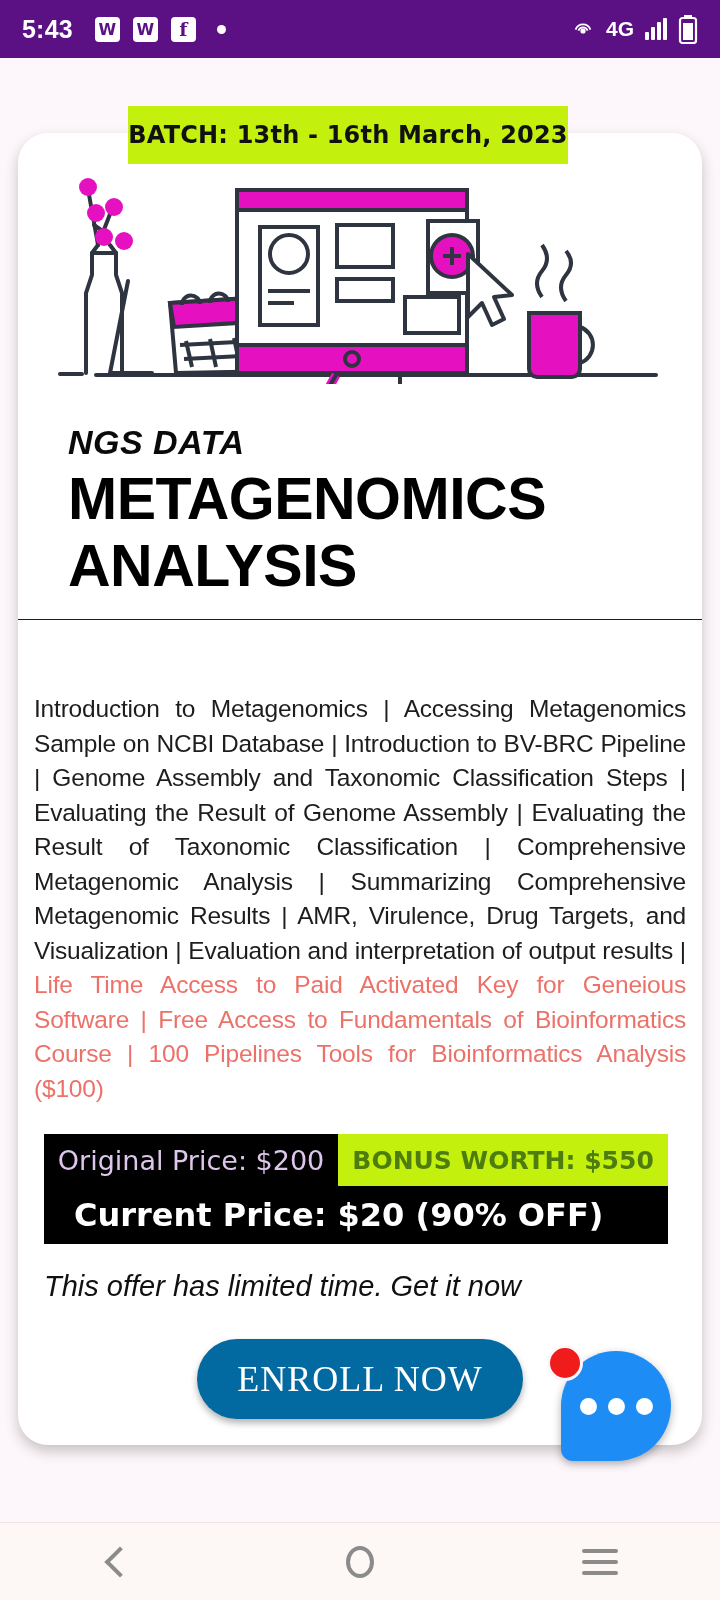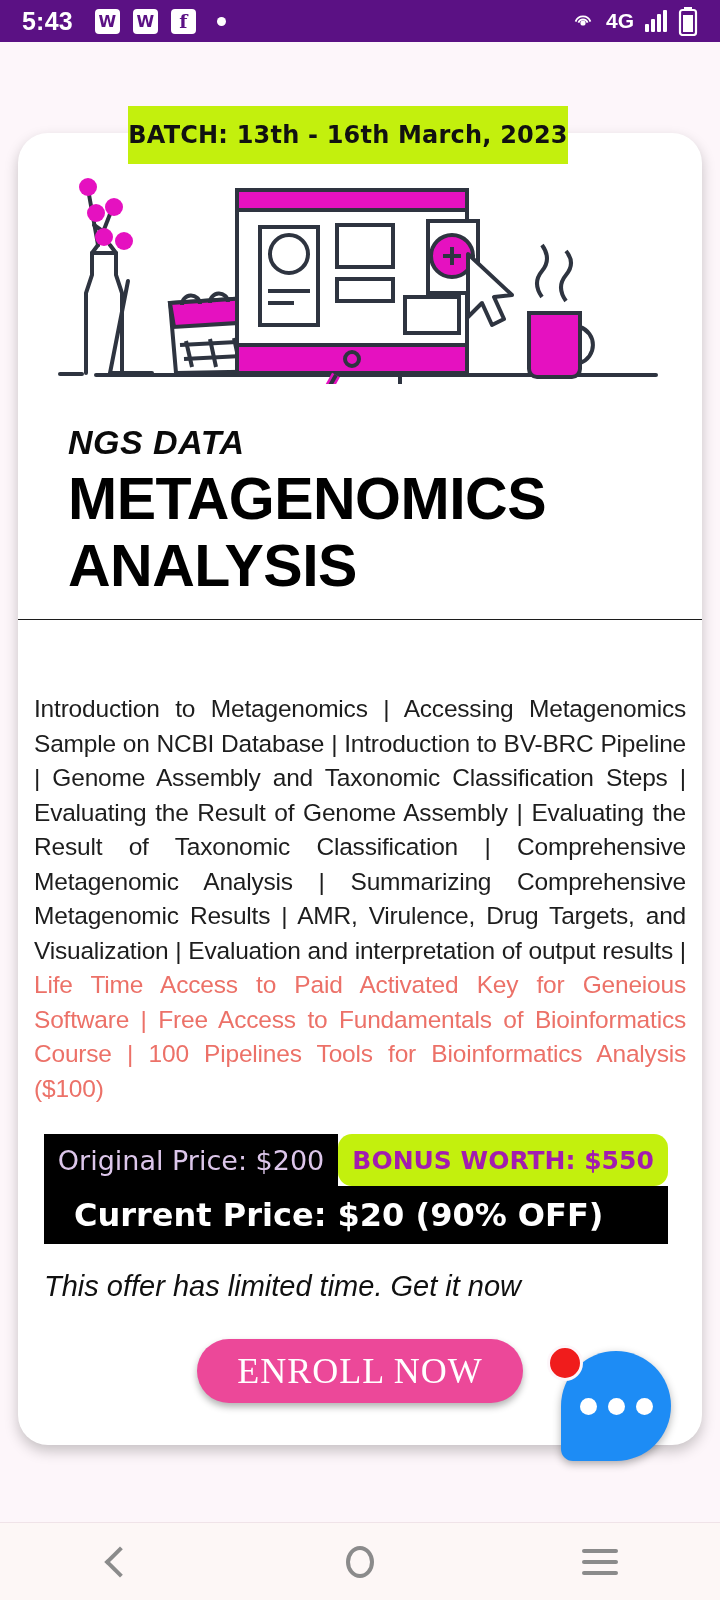--- a/index.html
+++ b/index.html
@@ -6,21 +6,21 @@
   html,body{
     width:720px; height:1600px;
     background:#fdf6fa;
     font-family:"Liberation Sans", sans-serif;
     overflow:hidden;
   }
   .screen{ position:relative; width:720px; height:1600px; }
 
   
   .statusbar{
-    position:absolute; top:0; left:0; width:720px; height:42px;
+    position:absolute; top:0; left:0; width:720px; height:58px;
     background:#5b1184; display:flex; align-items:center;
     padding:0 22px; color:#ffffff;
   }
   .sb-time{ font-size:25px; font-weight:700; letter-spacing:.2px; margin-right:22px; }
   .sb-left{ display:flex; align-items:center; gap:13px; }
   .wicon{
     width:25px;height:25px;background:#fff;border-radius:4px;
     color:#5b1184;font-size:16px;font-weight:700;line-height:25px;text-align:center;
     font-family:"DejaVu Sans", sans-serif;
   }
@@ -72,37 +72,37 @@
   }
   .desc .hi{ color:#ec7168; }
 
   .price-row{ display:flex; margin:28px 0 0 10px; width:624px;}
   .p-orig{
     width:296px;height:52px;background:#000000;color:#dcc6ea;
     display:flex;align-items:center;justify-content:center;
     font-size:27px; font-family:"DejaVu Sans", sans-serif; font-weight:400;
   }
   .p-bonus{
-    width:332px;height:52px;background:#c3f00d;color:#a21caf;
+    width:332px;height:52px;background:#c3f00d;color:#4d7c0f;
     display:flex;align-items:center;justify-content:center;
-    font-size:25px; font-weight:700; font-family:"DejaVu Sans", sans-serif;border-radius:14px;
+    font-size:25px; font-weight:700; font-family:"DejaVu Sans", sans-serif;
   }
   .p-current{
     margin:0 0 0 10px; width:624px;height:58px;background:#000;color:#fff;
     display:flex;align-items:center;
     padding-left:30px; font-size:32px; font-weight:700;
     font-family:"DejaVu Sans", sans-serif;
   }
   .limited{
     margin:26px 0 0 10px; font-size:29px; font-style:italic; color:#101010;
     font-family:"Liberation Sans", sans-serif;
   }
   .cta-wrap{ display:flex; justify-content:center; margin-top:36px; }
   .cta{
-    width:326px;height:64px;border-radius:40px;background:#ec4899;border:none;
+    width:326px;height:80px;border-radius:40px;background:#0369a1;border:none;
     color:#fff; font-size:36px; letter-spacing:1px;
     font-family:"Liberation Serif", serif;
     box-shadow:0 4px 7px rgba(0,0,0,.3); cursor:pointer;
   }
 
   
   .fab{
     position:absolute; left:561px; top:1351px; width:110px;height:110px;
     border-radius:50% 50% 50% 12px; background:#1d8cf5;
     box-shadow:0 3px 9px rgba(0,0,0,.3); z-index:20;

